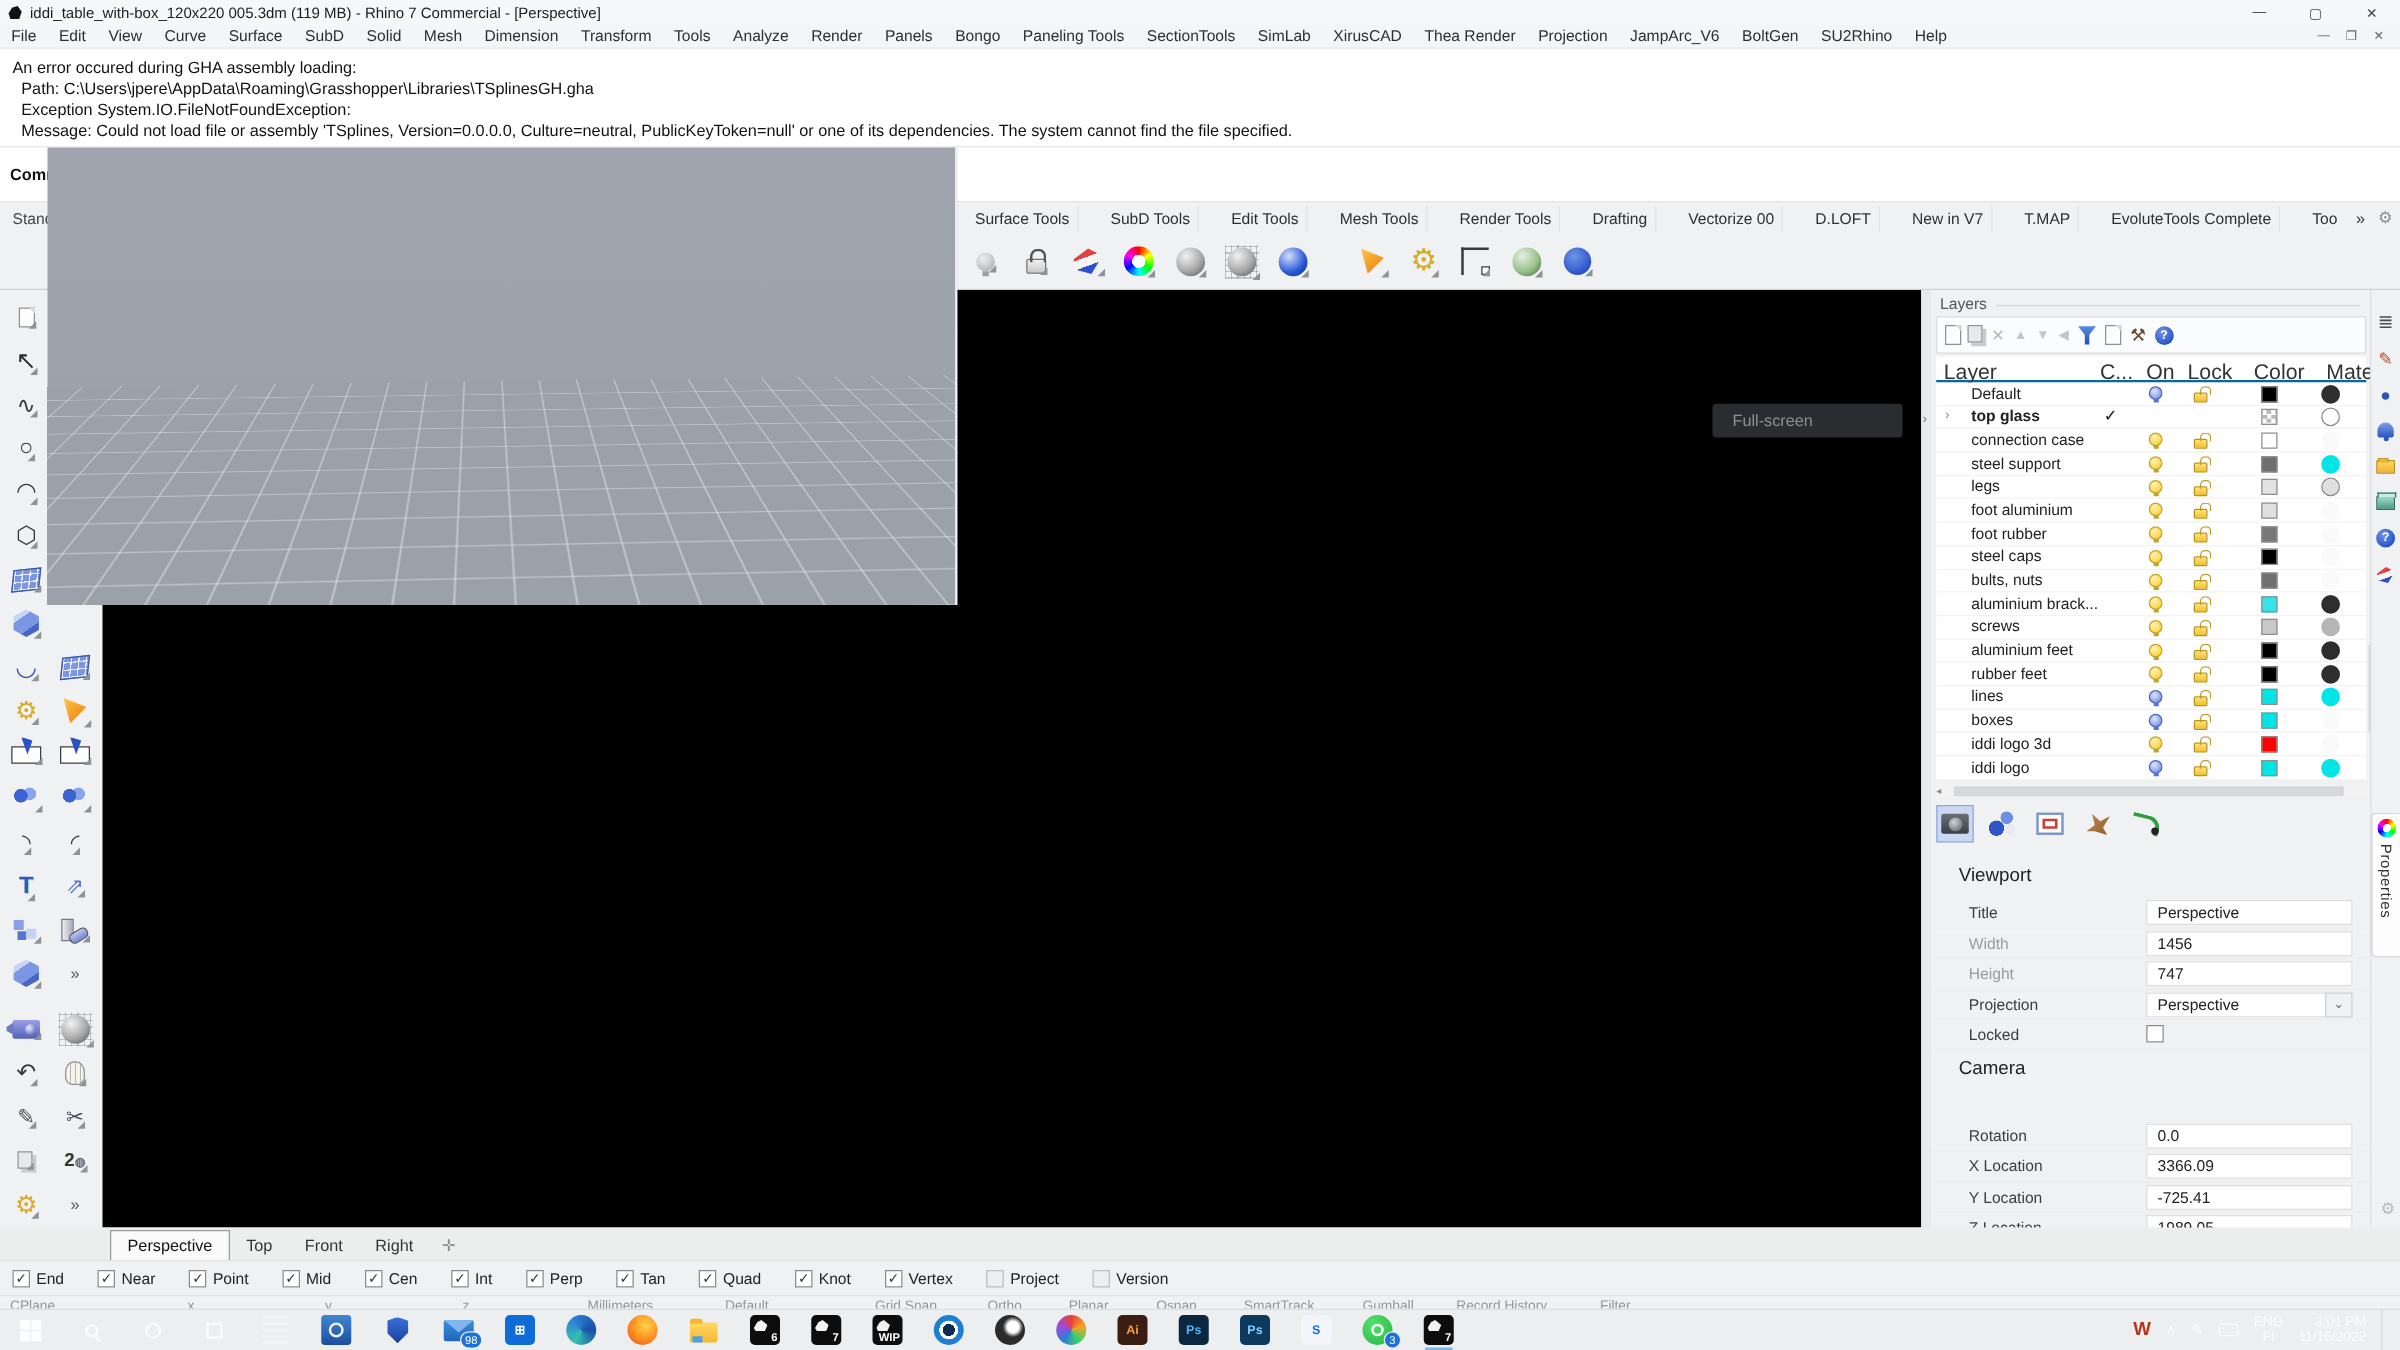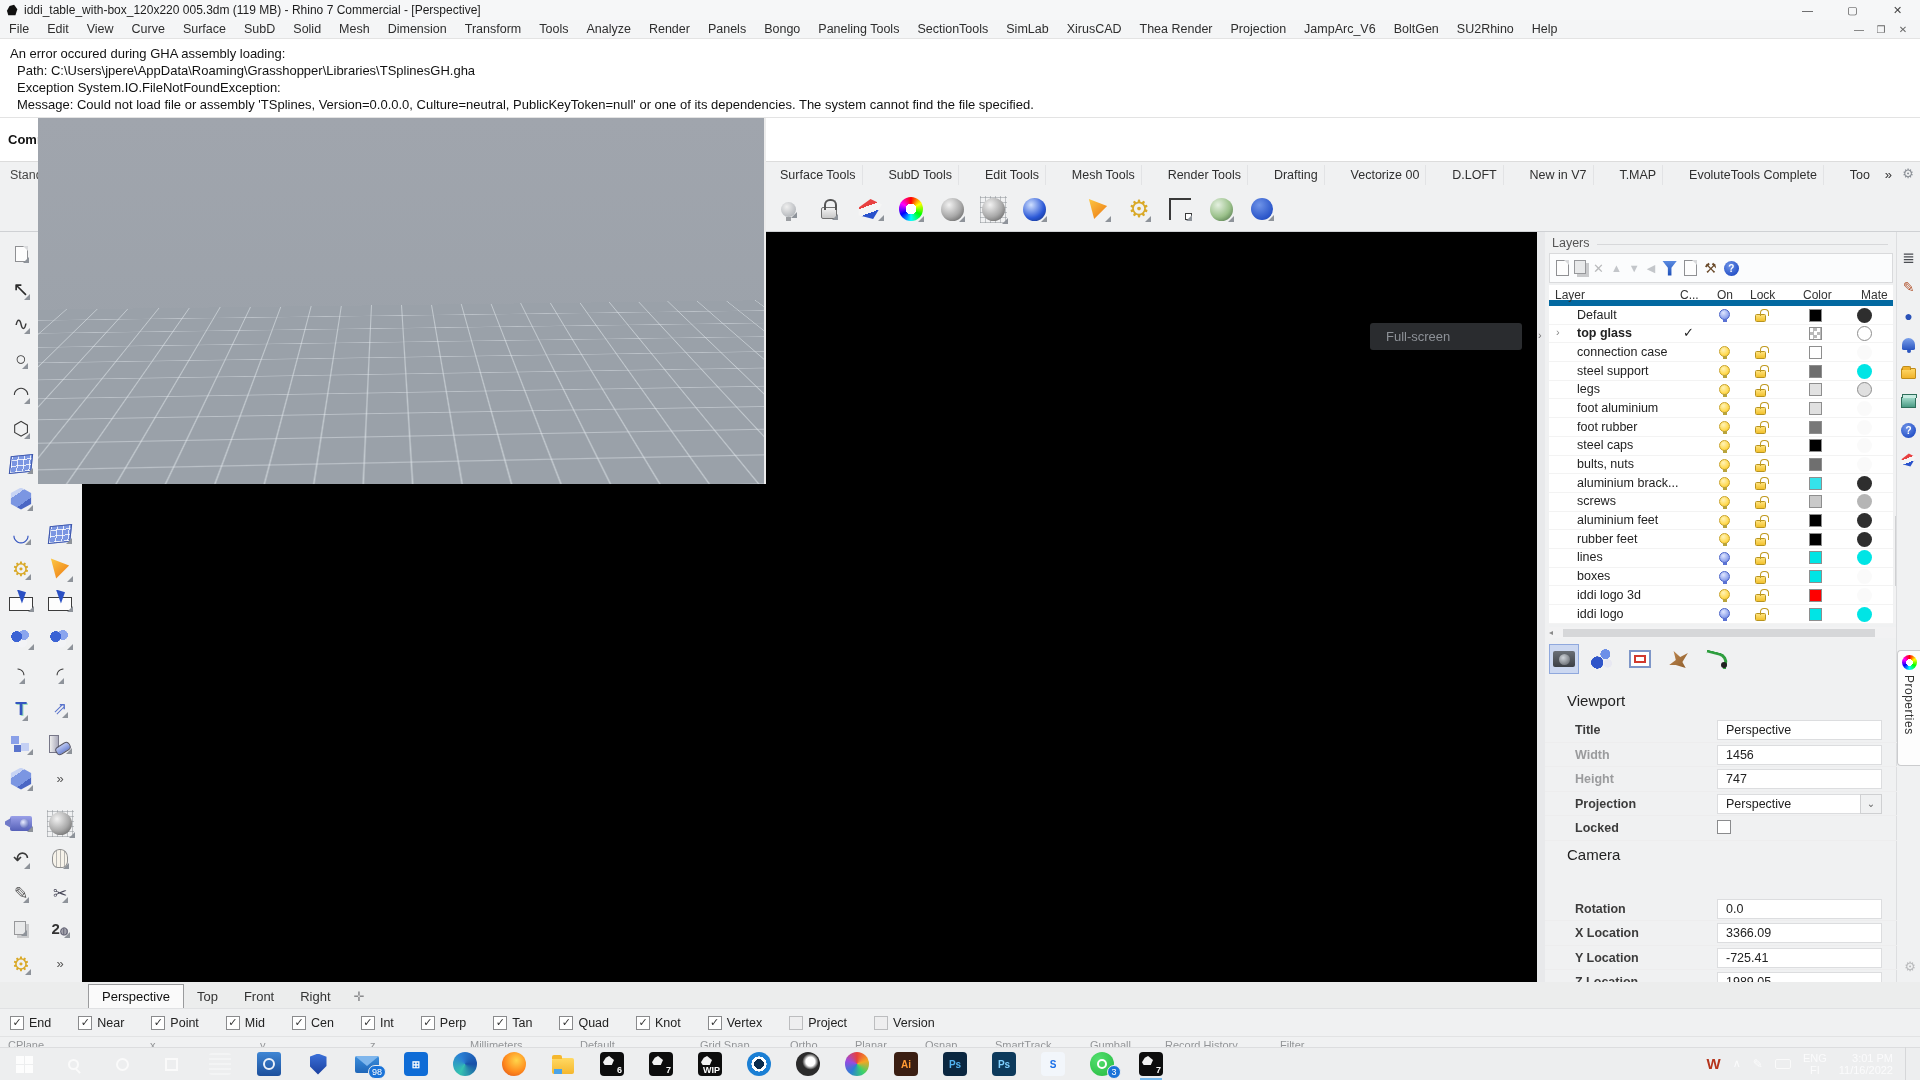--- a/index.html
+++ b/index.html
@@ -59,21 +59,21 @@
     border-radius:3px; color:#8d9197; font-size:13px; display:flex; align-items:center; padding-left:16px; }
   #fs-chevron { position:absolute; left:1px; top:97px; color:#777; font-size:11px; }
 
   
   #right-panel { width:375px; background:#f0f1f2; position:relative; }
   #layers-title { position:absolute; left:7px; top:4px; font-size:12.5px; color:#555; }
   #layers-title-rule { position:absolute; left:52px; right:32px; top:12px; height:1px; background:#d7d8da; }
   #layers-toolbar { position:absolute; left:4px; top:21px; width:344px; height:30px; background:#fbfcfd;
     border:1px solid #d9dadc; display:flex; align-items:center; gap:7px; padding-left:6px; }
   #layers-head { position:absolute; left:4px; top:53px; width:344px; height:21px; background:#fff;
-    border-bottom:6px solid #0369a1; font-size:12px; color:#333; }
+    border-bottom:2px solid #0369a1; font-size:17px; color:#333; }
   #layers-list { position:absolute; left:4px; top:74px; width:344px; height:318px; background:#fff; overflow:hidden; }
   .lh { position:absolute; top:3px; }
   .lrow { position:relative; height:18.7px; border-bottom:1px solid #f3f3f3; font-size:12.5px; color:#222; }
   .lrow .nm { position:absolute; left:28px; top:1.5px; white-space:nowrap; }
   .lrow .exp { position:absolute; left:7px; top:1px; color:#888; font-size:11px; }
   .lrow .chk { position:absolute; left:134px; top:0px; color:#222; font-size:13px; }
   .cell-on { position:absolute; left:170px; top:3px; }
   .cell-lock { position:absolute; left:206px; top:2px; }
   .swatch { position:absolute; left:260px; top:2.5px; width:13px; height:13px; border:1px solid #8e8e8e; }
   .mat { position:absolute; left:308px; top:1.5px; width:15px; height:15px; border-radius:50%; }
@@ -81,21 +81,21 @@
   #layers-vthumb { position:absolute; left:1px; top:210px; width:6px; height:70px; background:#cfd0d2; }
   #layers-hscroll { position:absolute; left:4px; top:395px; width:353px; height:11px; background:#f2f2f3;
     display:flex; align-items:center; justify-content:space-between; font-size:8px; color:#8a8a8a; }
   #layers-hthumb { position:absolute; left:14px; top:1.5px; width:312px; height:8px; background:#d6d7d9; }
 
   #props-tabs { position:absolute; left:4px; top:412px; display:flex; gap:8px; align-items:center; }
   .ptab { width:30px; height:30px; display:flex; align-items:center; justify-content:center; border:1px solid transparent; }
   .ptab.sel { background:#ccd8f1; border:1px solid #8fa8dd; }
   .psec { position:absolute; left:0; width:360px; font-size:15px; color:#222; padding-left:22px; }
   .prow { position:absolute; left:0; width:352px; height:24.6px; border-bottom:1px solid #ededee; }
-  .prow .lab { position:absolute; left:30px; top:5px; font-size:12.5px; color:#3c3c3c;font-weight:bold; }
+  .prow .lab { position:absolute; left:30px; top:5px; font-size:12.5px; color:#3c3c3c; }
   .prow .lab.muted { color:#9a9b9d; }
   .prow .val { position:absolute; left:172px; top:2px; width:165px; height:20px; background:#fff;
     border:1px solid #dcdddf; font-size:12.5px; color:#222; padding:2px 0 0 8px; }
   .prow .dd { position:absolute; left:315px; top:2px; width:22px; height:20px; background:#f0f1f2;
     border:1px solid #cfd0d2; color:#666; font-size:10px; text-align:center; line-height:18px; }
   .prow .cb2 { position:absolute; left:172px; top:4px; }
 
   
   #side-strip { position:absolute; right:0; top:0; width:24px; height:750px; background:#f0f1f2;
     border-left:1px solid #dddee0; display:flex; flex-direction:column; align-items:center; padding-top:18px; gap:15px; }

